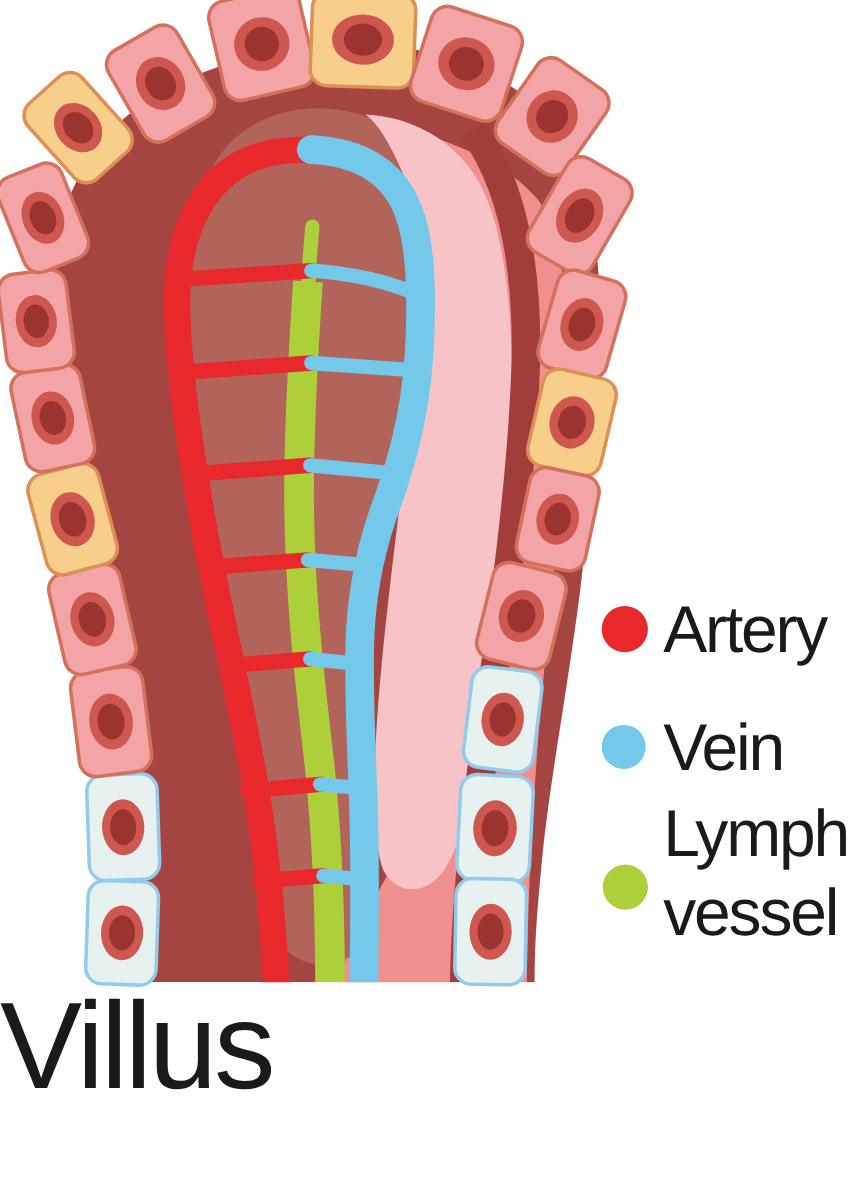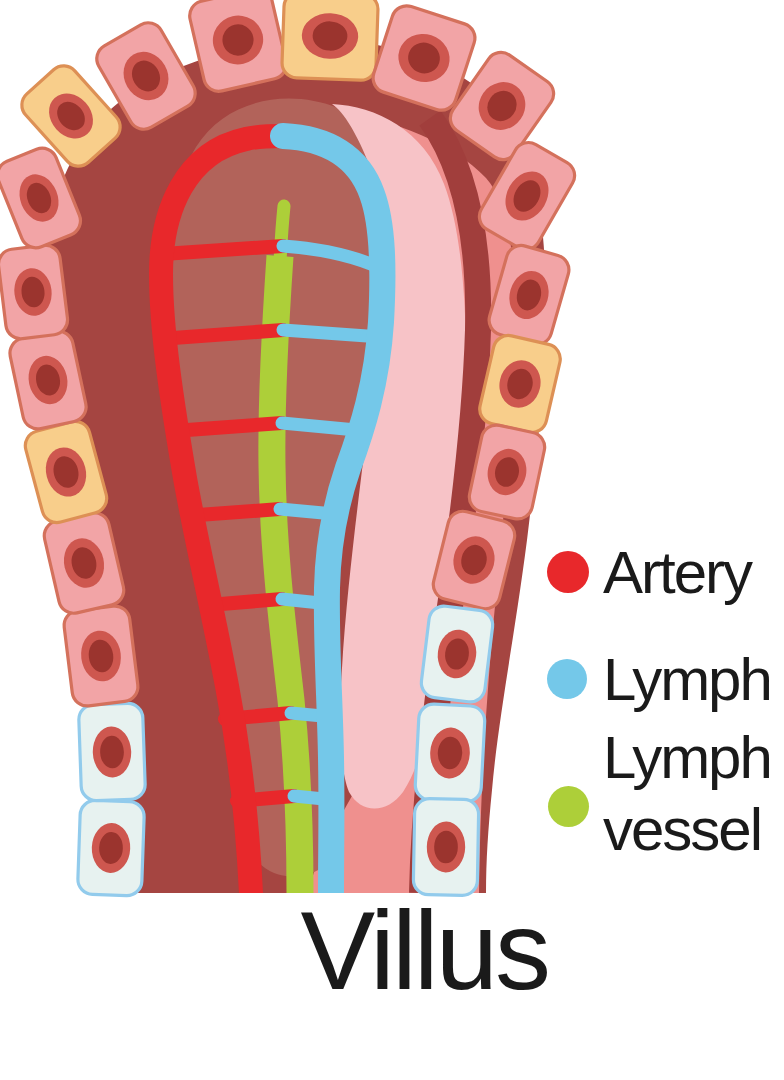--- a/index.html
+++ b/index.html
@@ -14,21 +14,21 @@
   .dot-vein{left:547px;top:659px;width:40px;height:40px;}
   .dot-lymph{left:548px;top:786px;width:41px;height:41px;}
   .legend-label{
     position:absolute;left:603px;color:#1a1a1a;font-size:60px;line-height:64px;
     letter-spacing:-2px;white-space:nowrap;
   }
   .label-artery{top:541px;}
   .label-vein{top:648px;}
   .label-lymph{top:722px;width:190px;white-space:normal;line-height:72px;}
   .diagram-title{
-    position:absolute;left:0;top:896px;width:548px;text-align:right;
+    position:absolute;left:0;top:896px;width:548px;text-align:left;
     color:#1a1a1a;font-size:112px;letter-spacing:-3px;line-height:110px;
   }
   .wm-bar{
     position:absolute;left:0;top:1004px;width:784px;height:76px;background:#060606;
   }
   .wm-brand{
     position:absolute;left:56px;top:0;height:76px;line-height:76px;
     color:#ffffff;font-size:56px;letter-spacing:3px;white-space:nowrap;
   }
   .wm-url{
@@ -222,21 +222,21 @@
           <ellipse rx="11.84" ry="16.32" fill="#9b342e"></ellipse>
         </g>
       </g>
   </svg>
 
   <div class="legend">
     <span class="legend-dot dot-artery" style="background: rgb(232, 40, 43);"></span>
     <span class="legend-label label-artery">Artery</span>
 
     <span class="legend-dot dot-vein" style="background: rgb(116, 200, 233);"></span>
-    <span class="legend-label label-vein">Lymph</span>
+    <span class="legend-label label-vein">Vein</span>
 
     <span class="legend-dot dot-lymph" style="background: rgb(173, 207, 57);"></span>
     <span class="legend-label label-lymph">Lymph vessel</span>
   </div>
 
   <div class="diagram-title">Villus</div>
 
 
 </div>
 

